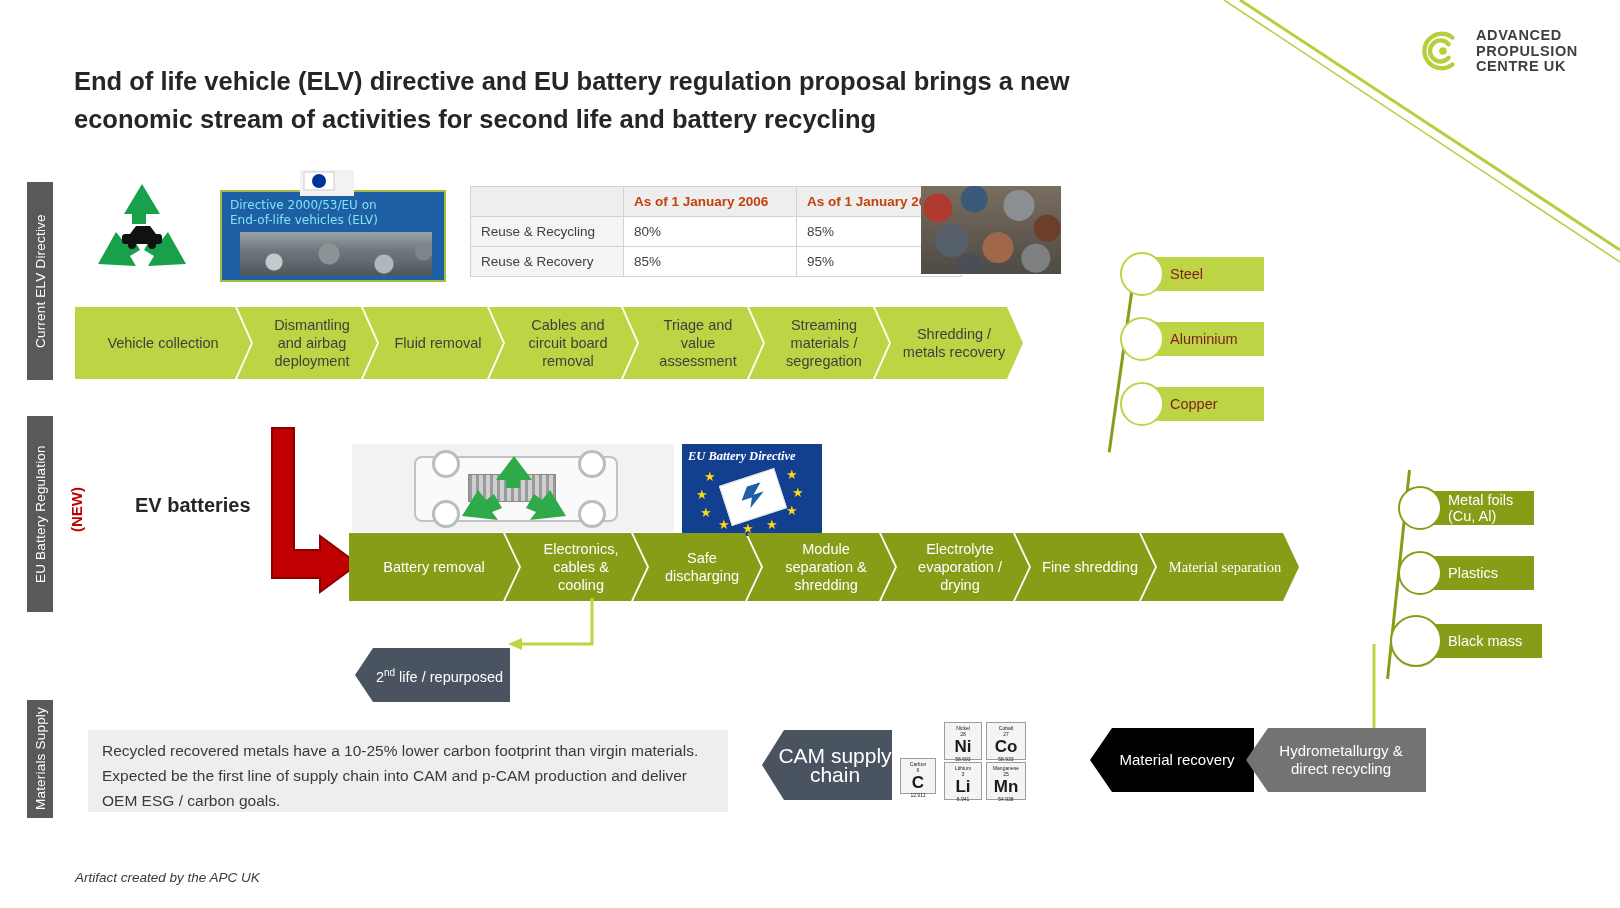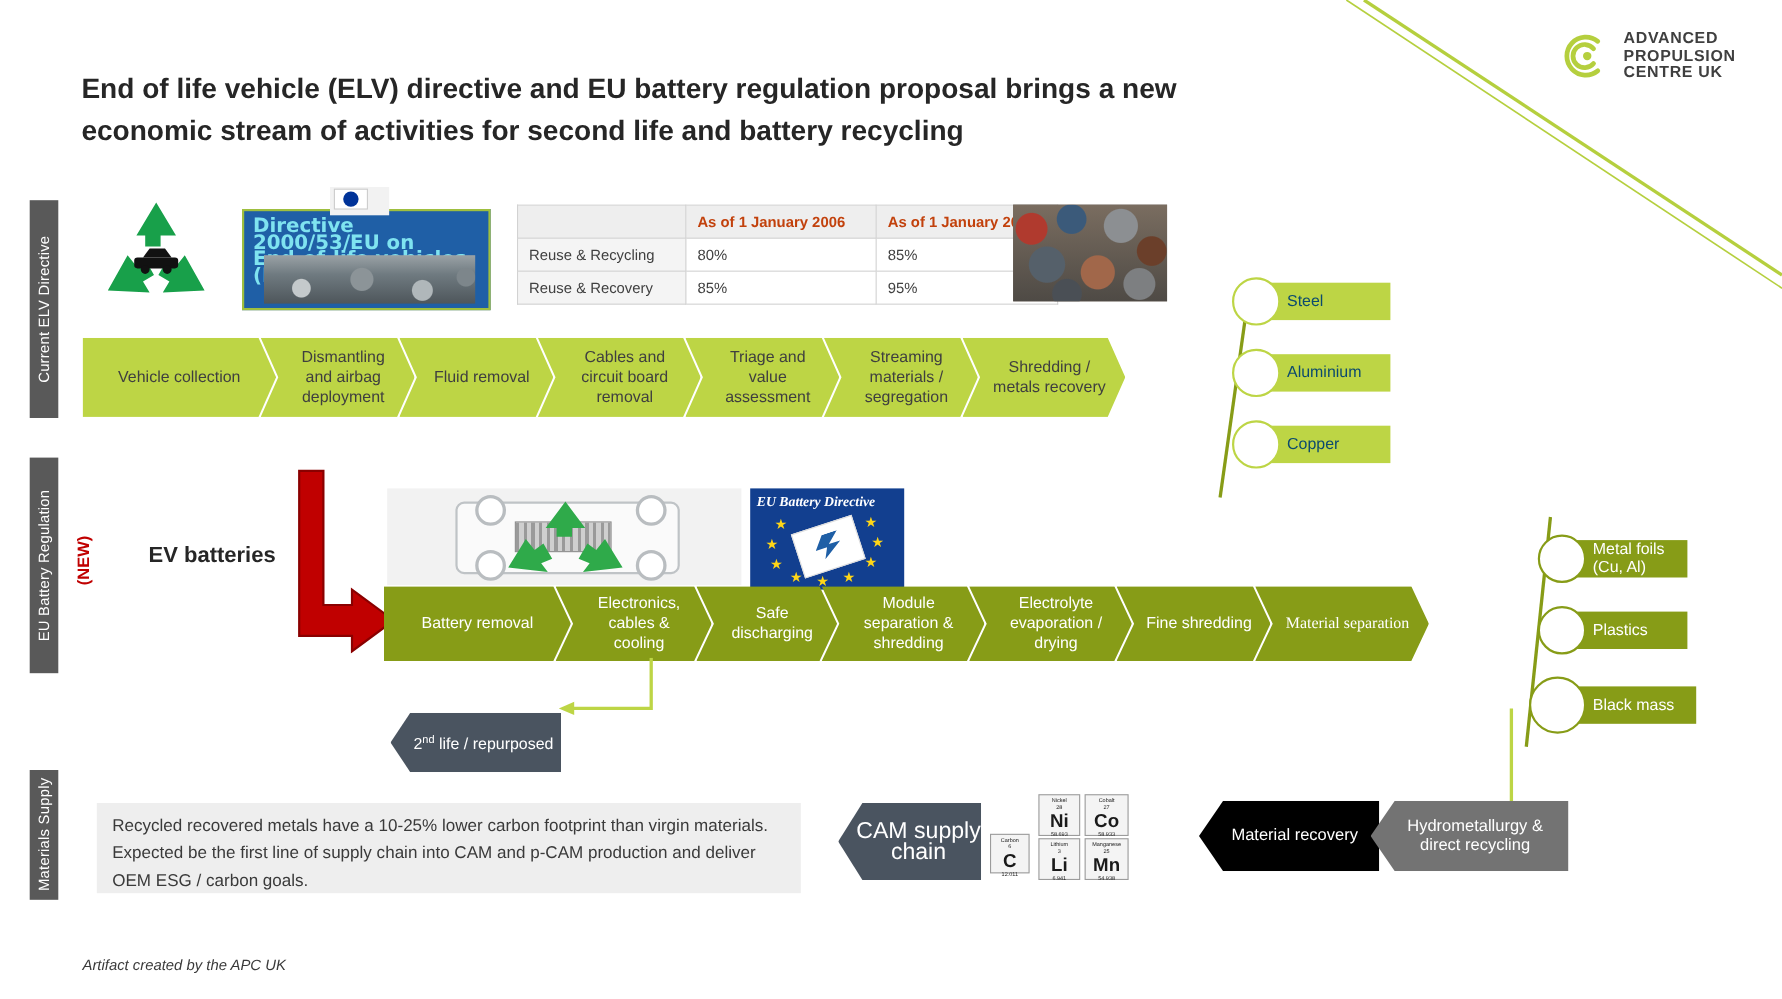--- a/index.html
+++ b/index.html
@@ -110,22 +110,22 @@
   }
   .elv-card .eu-flag {
     position: absolute;
     left: 78px;
     top: -22px;
     width: 54px;
     height: 26px;
   }
   .elv-card .elv-title {
     color: #7fe3f0;
-    font-size: 18px;
-    font-weight: bold;
+    font-size: 12px;
+    font-weight: normal;
     line-height: 15px;
     font-family: "DejaVu Sans", sans-serif;
   }
   .elv-card .elv-photo {
     position: absolute;
     left: 18px;
     top: 40px;
     width: 192px;
     height: 44px;
     background: linear-gradient(180deg,#9aa2a6 0%,#6f7a80 40%,#4e565b 100%);
@@ -320,21 +320,21 @@
     width: 44px; height: 44px;
     border-radius: 50%;
     background: #ffffff;
     border: 2px solid #bdd545;
     box-sizing: border-box;
     z-index: 2;
   }
   .out-bar {
     height: 34px;
     background: #bdd545;
-    color: #0c4a6e;
+    color: #7f1d1d;
     display: flex;
     align-items: center;
     padding-left: 38px;
     margin-left: -32px;
     font-size: 14.5px;
     box-sizing: border-box;
   }
   .out-bar.dark { background: #879c17; color: #ffffff; }
   .out-circle.dark { border-color: #879c17; }
   .out-bar.two-line { line-height: 16px; }

